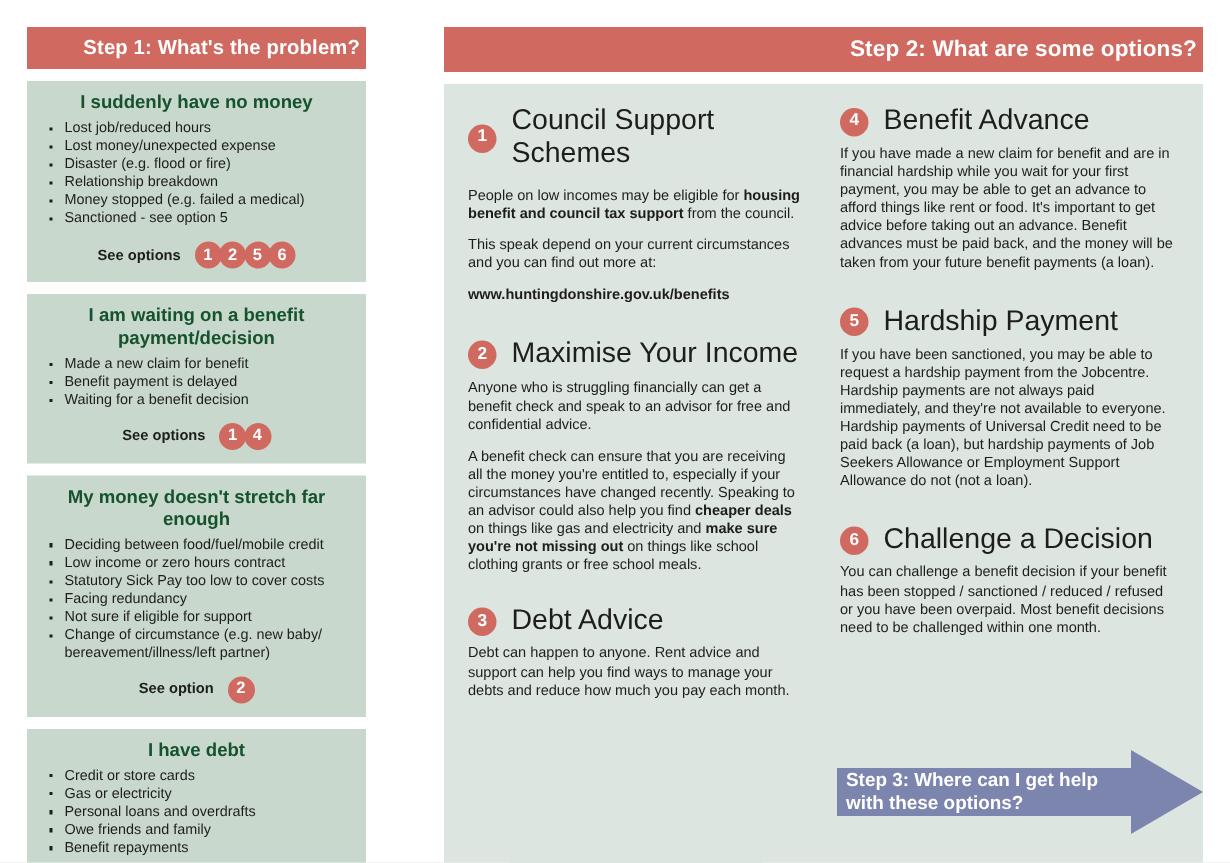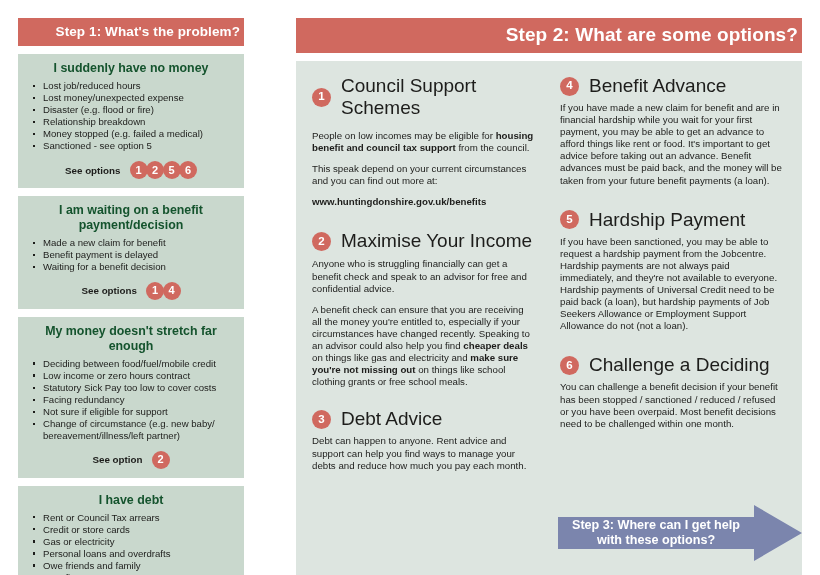--- a/index.html
+++ b/index.html
@@ -41,21 +41,21 @@
     color: #ffffff;
     font-weight: bold;
     text-align: right;
     letter-spacing: .1px;
   }
   .step1-header {
     font-size: 13.5px;
     padding: 6px 4px 7px;
   }
   .step2-header {
-    font-size: 19px;
+    font-size: 15px;
     padding: 6px 4px 7px;
   }
 
   
   .problem-card {
     background: #c9d8cd;
     margin-top: 8px;
     padding: 7px 8px 9px 8px;
   }
   .problem-title {
@@ -231,21 +231,21 @@
     top: 0;
     width: 196px;
     height: 56px;
     display: flex;
     align-items: center;
     justify-content: center;
     color: #ffffff;
     font-size: 12.6px;
     font-weight: bold;
     line-height: 15.5px;
-    text-align: center;
+    text-align: left;
     padding: 0 6px;
     box-sizing: border-box;
   }
 </style>
 </head>
 <body>
 
 <div class="page">
 
   <div class="col-left">
@@ -303,21 +303,20 @@
         <span class="see-options-label">See option</span>
         <span class="badge-group">
           <span class="badge">2</span>
         </span>
       </div>
     </div>
 
     <div class="problem-card">
       <div class="problem-title">I have debt</div>
       <ul class="problem-list">
-        <li>Rent or Council Tax arrears</li>
         <li>Credit or store cards</li>
         <li>Gas or electricity</li>
         <li>Personal loans and overdrafts</li>
         <li>Owe friends and family</li>
         <li>Benefit repayments</li>
       </ul>
 
     </div>
 
   </div>
@@ -384,21 +383,21 @@
               <span class="option-title">Hardship Payment</span>
             </div>
             <div class="option-body">
               <p>If you have been sanctioned, you may be able to request a hardship payment from the Jobcentre. Hardship payments are not always paid immediately, and they're not available to everyone. Hardship payments of Universal Credit need to be paid back (a loan), but hardship payments of Job Seekers Allowance or Employment Support Allowance do not (not a loan).</p>
             </div>
           </div>
 
           <div class="option opt-6">
             <div class="option-head">
               <span class="option-badge">6</span>
-              <span class="option-title">Challenge a Deciding</span>
+              <span class="option-title">Challenge a Decision</span>
             </div>
             <div class="option-body">
               <p>You can challenge a benefit decision if your benefit has been stopped / sanctioned / reduced / refused or you have been overpaid. Most benefit decisions need to be challenged within one month.</p>
             </div>
           </div>
 
         </div>
 
       </div>
 

